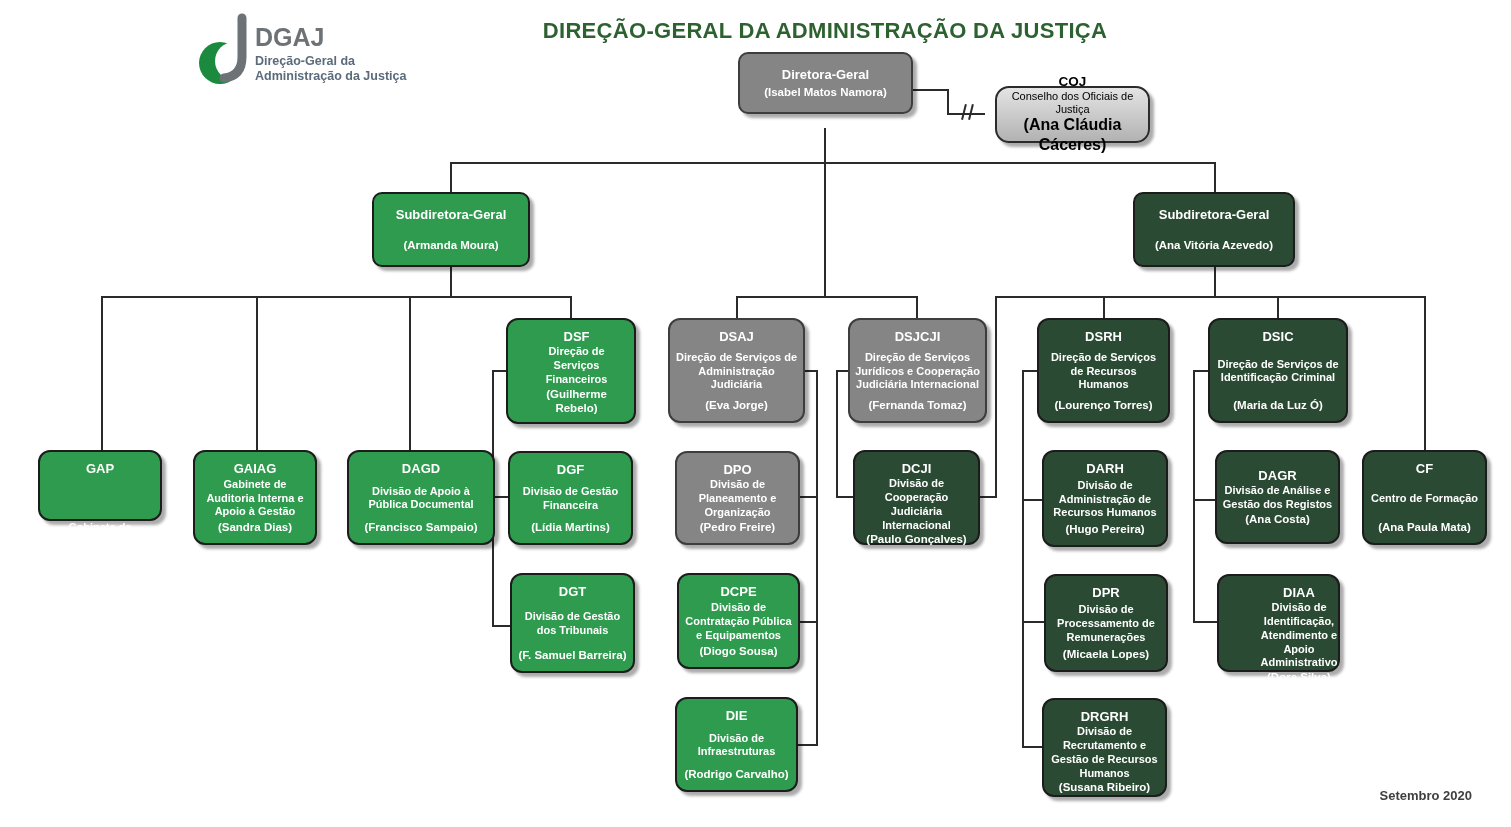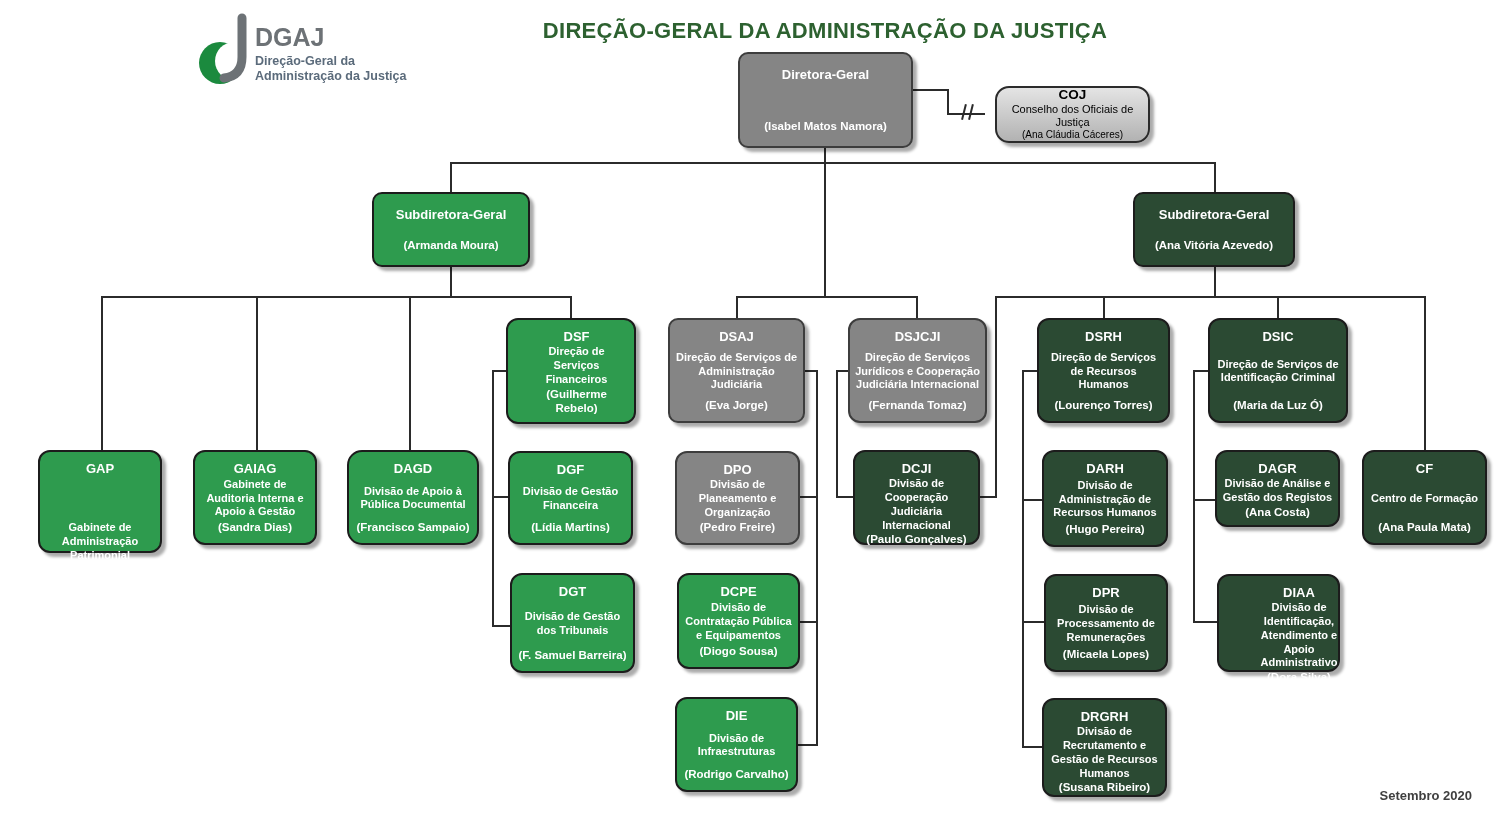--- a/index.html
+++ b/index.html
@@ -23,21 +23,21 @@
   .v-lightgray{background:linear-gradient(#e4e4e4,#b2b2b2);color:#000;border-color:#2b2b2b;
     justify-content:center;padding:4px 3px;border-radius:14px;}
 
   .code{font-size:13px;}
   .title{font-size:11px;}
   .person{font-size:11.5px;}
   .kind-head{padding:13px 6px;border-radius:10px;}
   .kind-head .title{font-size:13px;}
   .v-lightgray .code{font-size:13.5px;line-height:1.1;}
   .v-lightgray .title{font-weight:normal;font-size:11px;line-height:1.15;}
-  .v-lightgray .person{font-weight:normal;font-size:10px;line-height:1.2;}
+  .v-lightgray .person{font-weight:bold;font-size:16px;line-height:1.2;}
 
   .logo{position:absolute;left:198px;top:12px;}
 </style>
 </head>
 <body>
 
 <div id="canvas">
 
   <svg class="logo" width="230" height="80" viewBox="0 0 230 80">
     <g>
@@ -93,21 +93,21 @@
       <div class="line" style="left: 1022px; top: 746px; width: 22px; height: 2px;"></div>
       <div class="line" style="left: 1193px; top: 370px; width: 17px; height: 2px;"></div>
       <div class="line" style="left: 1193px; top: 370px; width: 2px; height: 253px;"></div>
       <div class="line" style="left: 1193px; top: 499px; width: 24px; height: 2px;"></div>
       <div class="line" style="left: 1193px; top: 621px; width: 26px; height: 2px;"></div>
       <div class="line" style="left: 913px; top: 89px; width: 36px; height: 2px;"></div>
       <div class="line" style="left: 947px; top: 89px; width: 2px; height: 26px;"></div>
       <div class="line" style="left: 947px; top: 113px; width: 38px; height: 2px;"></div>
     </div>
   <div id="nodes">
-      <div class="node v-gray kind-head" style="left: 738px; top: 52px; width: 175px; height: 96px;">
+      <div class="node v-gray kind-head" style="left: 738px; top: 52px; width: 175px; height: 62px;">
         <div class="title">Diretora-Geral</div>
         <div class="person">(Isabel Matos Namora)</div>
       </div>
       <div class="node v-lightgray" style="left: 983px; top: 86px; width: 155px; height: 57px; margin-left: 12px;">
         <div class="code">COJ</div>
         <div class="title">Conselho dos Oficiais de Justiça</div>
         <div class="person">(Ana Cláudia Cáceres)</div>
       </div>
       <div class="node v-green kind-head" style="left: 372px; top: 192px; width: 158px; height: 75px;">
         <div class="title">Subdiretora-Geral</div>
@@ -115,51 +115,51 @@
       </div>
       <div class="node v-darkgreen kind-head" style="left: 1133px; top: 192px; width: 162px; height: 75px;">
         <div class="title">Subdiretora-Geral</div>
         <div class="person">(Ana Vitória Azevedo)</div>
       </div>
       <div class="node v-green" style="left: 506px; top: 318px; width: 130px; height: 106px; padding-left: 16px;">
         <div class="code">DSF</div>
         <div class="title">Direção de Serviços Financeiros</div>
         <div class="person">(Guilherme Rebelo)</div>
       </div>
-      <div class="node v-gray" style="left: 668px; top: 318px; width: 137px; height: 105px; border-radius: 10px;">
+      <div class="node v-gray" style="left: 668px; top: 318px; width: 137px; height: 105px;">
         <div class="code">DSAJ</div>
         <div class="title">Direção de Serviços de Administração Judiciária</div>
         <div class="person">(Eva Jorge)</div>
       </div>
       <div class="node v-gray" style="left: 848px; top: 318px; width: 139px; height: 105px;">
         <div class="code">DSJCJI</div>
         <div class="title">Direção de Serviços Jurídicos e Cooperação Judiciária Internacional</div>
         <div class="person">(Fernanda Tomaz)</div>
       </div>
       <div class="node v-darkgreen" style="left: 1037px; top: 318px; width: 133px; height: 105px;">
         <div class="code">DSRH</div>
         <div class="title">Direção de Serviços de Recursos Humanos</div>
         <div class="person">(Lourenço Torres)</div>
       </div>
       <div class="node v-darkgreen" style="left: 1208px; top: 318px; width: 140px; height: 105px;">
         <div class="code">DSIC</div>
         <div class="title">Direção de Serviços de Identificação Criminal</div>
         <div class="person">(Maria da Luz Ó)</div>
       </div>
-      <div class="node v-green" style="left: 38px; top: 450px; width: 124px; height: 103px; gap: 44px;">
+      <div class="node v-green" style="left: 38px; top: 450px; width: 124px; height: 71px; gap: 44px;">
         <div class="code">GAP</div>
         <div class="title">Gabinete de Administração Patrimonial</div>
         <div class="person">(Sónia Marinho)</div>
       </div>
       <div class="node v-green" style="left: 193px; top: 450px; width: 124px; height: 95px;">
         <div class="code">GAIAG</div>
         <div class="title">Gabinete de Auditoria Interna e Apoio à Gestão</div>
         <div class="person">(Sandra Dias)</div>
       </div>
-      <div class="node v-green" style="left: 347px; top: 450px; width: 132px; height: 95px; border-radius: 15px;">
+      <div class="node v-green" style="left: 347px; top: 450px; width: 148px; height: 95px;">
         <div class="code">DAGD</div>
         <div class="title">Divisão de Apoio à Pública Documental</div>
         <div class="person">(Francisco Sampaio)</div>
       </div>
       <div class="node v-green" style="left: 508px; top: 451px; width: 125px; height: 94px;">
         <div class="code">DGF</div>
         <div class="title">Divisão de Gestão Financeira</div>
         <div class="person">(Lídia Martins)</div>
       </div>
       <div class="node v-gray" style="left: 675px; top: 451px; width: 125px; height: 94px;">
@@ -170,21 +170,21 @@
       <div class="node v-darkgreen" style="left: 853px; top: 450px; width: 127px; height: 95px;">
         <div class="code">DCJI</div>
         <div class="title">Divisão de Cooperação Judiciária Internacional</div>
         <div class="person">(Paulo Gonçalves)</div>
       </div>
       <div class="node v-darkgreen" style="left: 1042px; top: 450px; width: 126px; height: 97px;">
         <div class="code">DARH</div>
         <div class="title">Divisão de Administração de Recursos Humanos</div>
         <div class="person">(Hugo Pereira)</div>
       </div>
-      <div class="node v-darkgreen" style="left: 1215px; top: 450px; width: 125px; height: 77px;">
+      <div class="node v-darkgreen" style="left: 1215px; top: 450px; width: 125px; height: 94px; justify-content: center;">
         <div class="code">DAGR</div>
         <div class="title">Divisão de Análise e Gestão dos Registos</div>
         <div class="person">(Ana Costa)</div>
       </div>
       <div class="node v-darkgreen" style="left: 1362px; top: 450px; width: 125px; height: 95px;">
         <div class="code">CF</div>
         <div class="title">Centro de Formação</div>
         <div class="person">(Ana Paula Mata)</div>
       </div>
       <div class="node v-green" style="left: 510px; top: 573px; width: 125px; height: 100px;">

